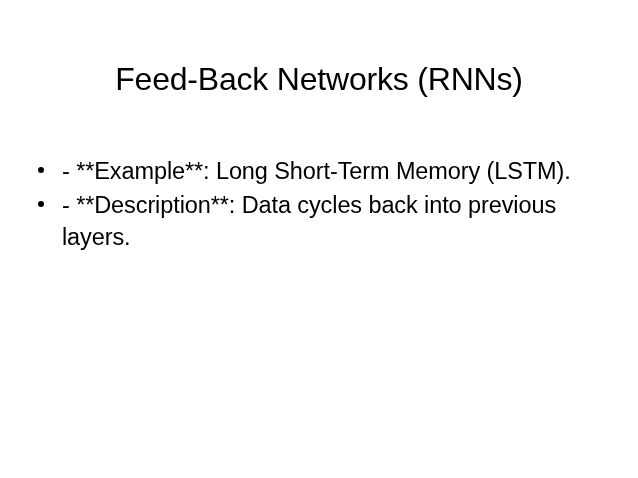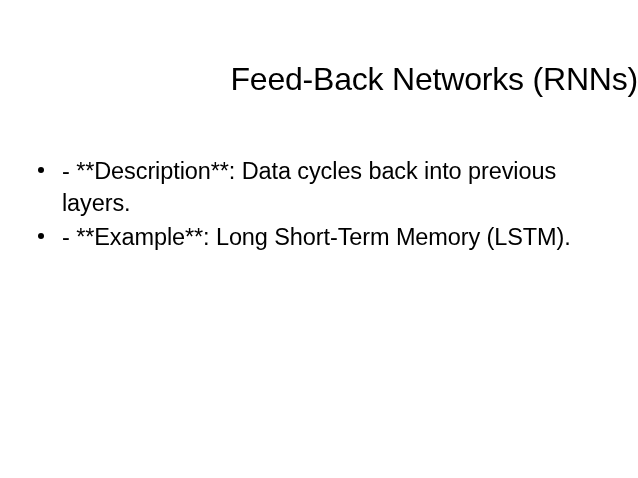--- a/index.html
+++ b/index.html
@@ -19,21 +19,21 @@
     width: 638px;
     height: 478px;
     background: #ffffff;
     box-sizing: border-box;
   }
   .slide-title {
     position: absolute;
     left: 0;
     top: 38px;
     width: 638px;
-    text-align: right;
+    text-align: center;
     font-size: 32px;
     font-weight: 400;
     line-height: 40px;
     color: #000000;
     letter-spacing: -0.2px;
     white-space: nowrap;
   }
   .body-list {
     position: absolute;
     left: 30px;
@@ -70,24 +70,24 @@
 <body>
 
 <div class="slide">
 
   <h1 class="slide-title">Feed-Back Networks (RNNs)</h1>
 
   <ul class="body-list">
 
     <li class="bullet-item">
       <span class="bullet-marker"></span>
-      <span class="bullet-text">- **Description**: Data cycles back into previous layers.</span>
+      <span class="bullet-text">- **Example**: Long Short-Term Memory (LSTM).</span>
     </li>
 
     <li class="bullet-item">
       <span class="bullet-marker"></span>
-      <span class="bullet-text">- **Example**: Long Short-Term Memory (LSTM).</span>
+      <span class="bullet-text">- **Description**: Data cycles back into previous layers.</span>
     </li>
 
 
   </ul>
 
 </div>
 
 </body></html>

